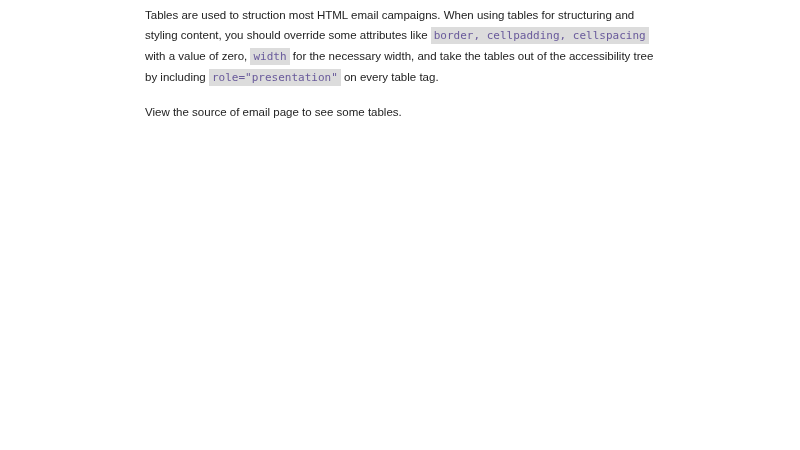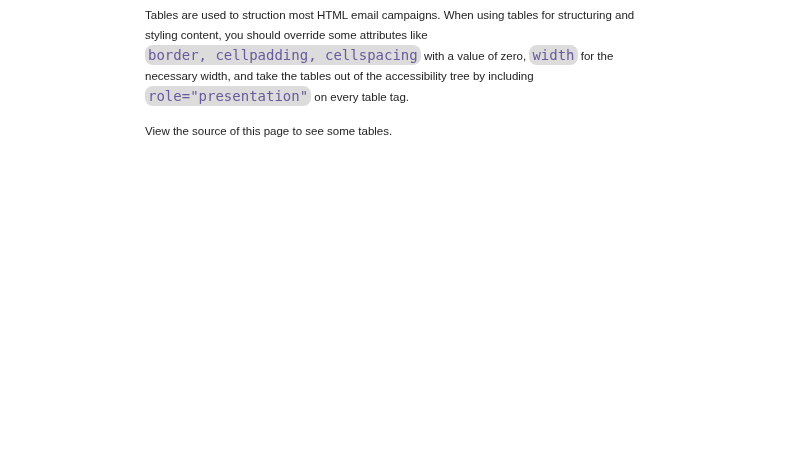--- a/index.html
+++ b/index.html
@@ -19,27 +19,27 @@
     padding-top: 5px;
     font-size: 11.5px;
     line-height: 20px;
     color: var(--text-color, #222222);
   }
   .content-column p {
     margin: 0 0 14px 0;
   }
   .content-column code {
     font-family: "DejaVu Sans Mono", monospace;
-    font-size: 14px;
+    font-size: 11px;
     color: var(--code-color, #695a9b);
     background: var(--code-bg, #dcdcdc);
     padding: 2px 3px;
-    border-radius: 8px;
+    border-radius: 0;
     white-space: nowrap;
   }
 </style>
 </head>
 <body>
 
 <main class="content-column">
     <p><span>Tables are used to struction most HTML email campaigns. When using tables for structuring and styling content, you should override some attributes like </span><code>border, cellpadding, cellspacing</code><span> with a value of zero, </span><code>width</code><span> for the necessary width, and take the tables out of the accessibility tree by including </span><code>role="presentation"</code><span> on every table tag.</span></p>
-    <p><span>View the source of this page to see some tables.</span></p>
+    <p><span>View the source of email page to see some tables.</span></p>
   </main>
 
 </body></html>

